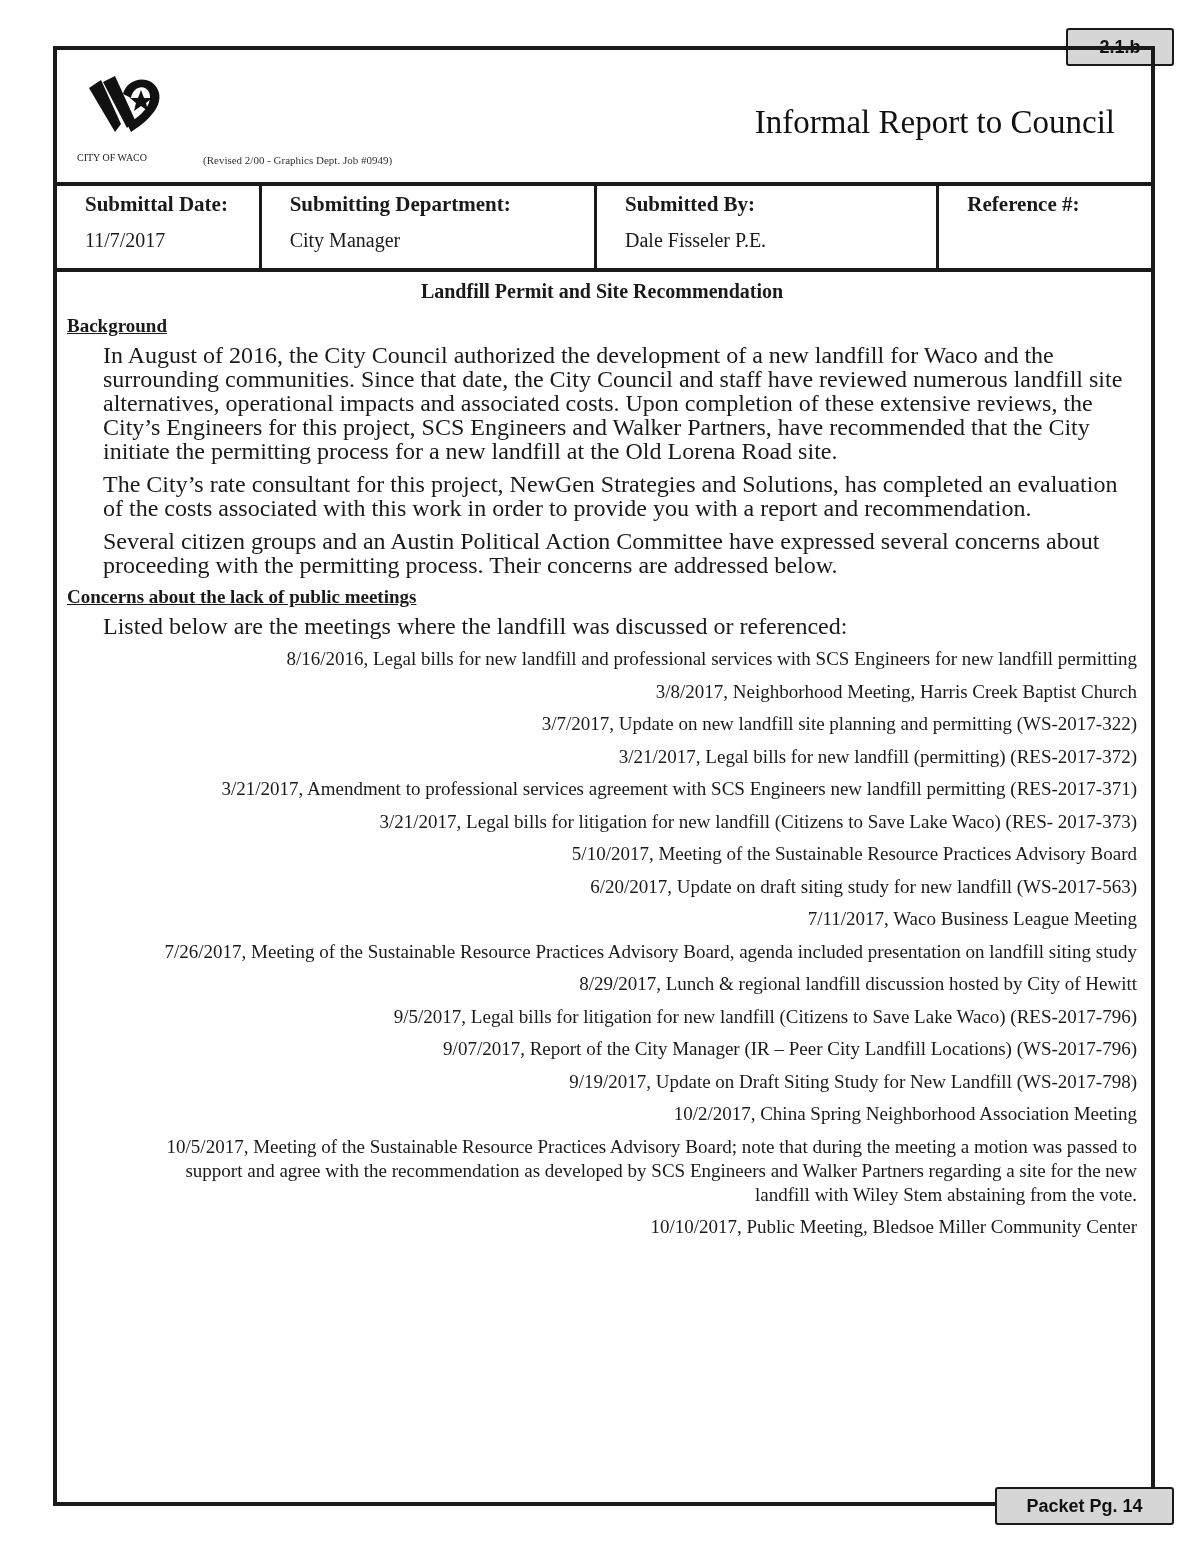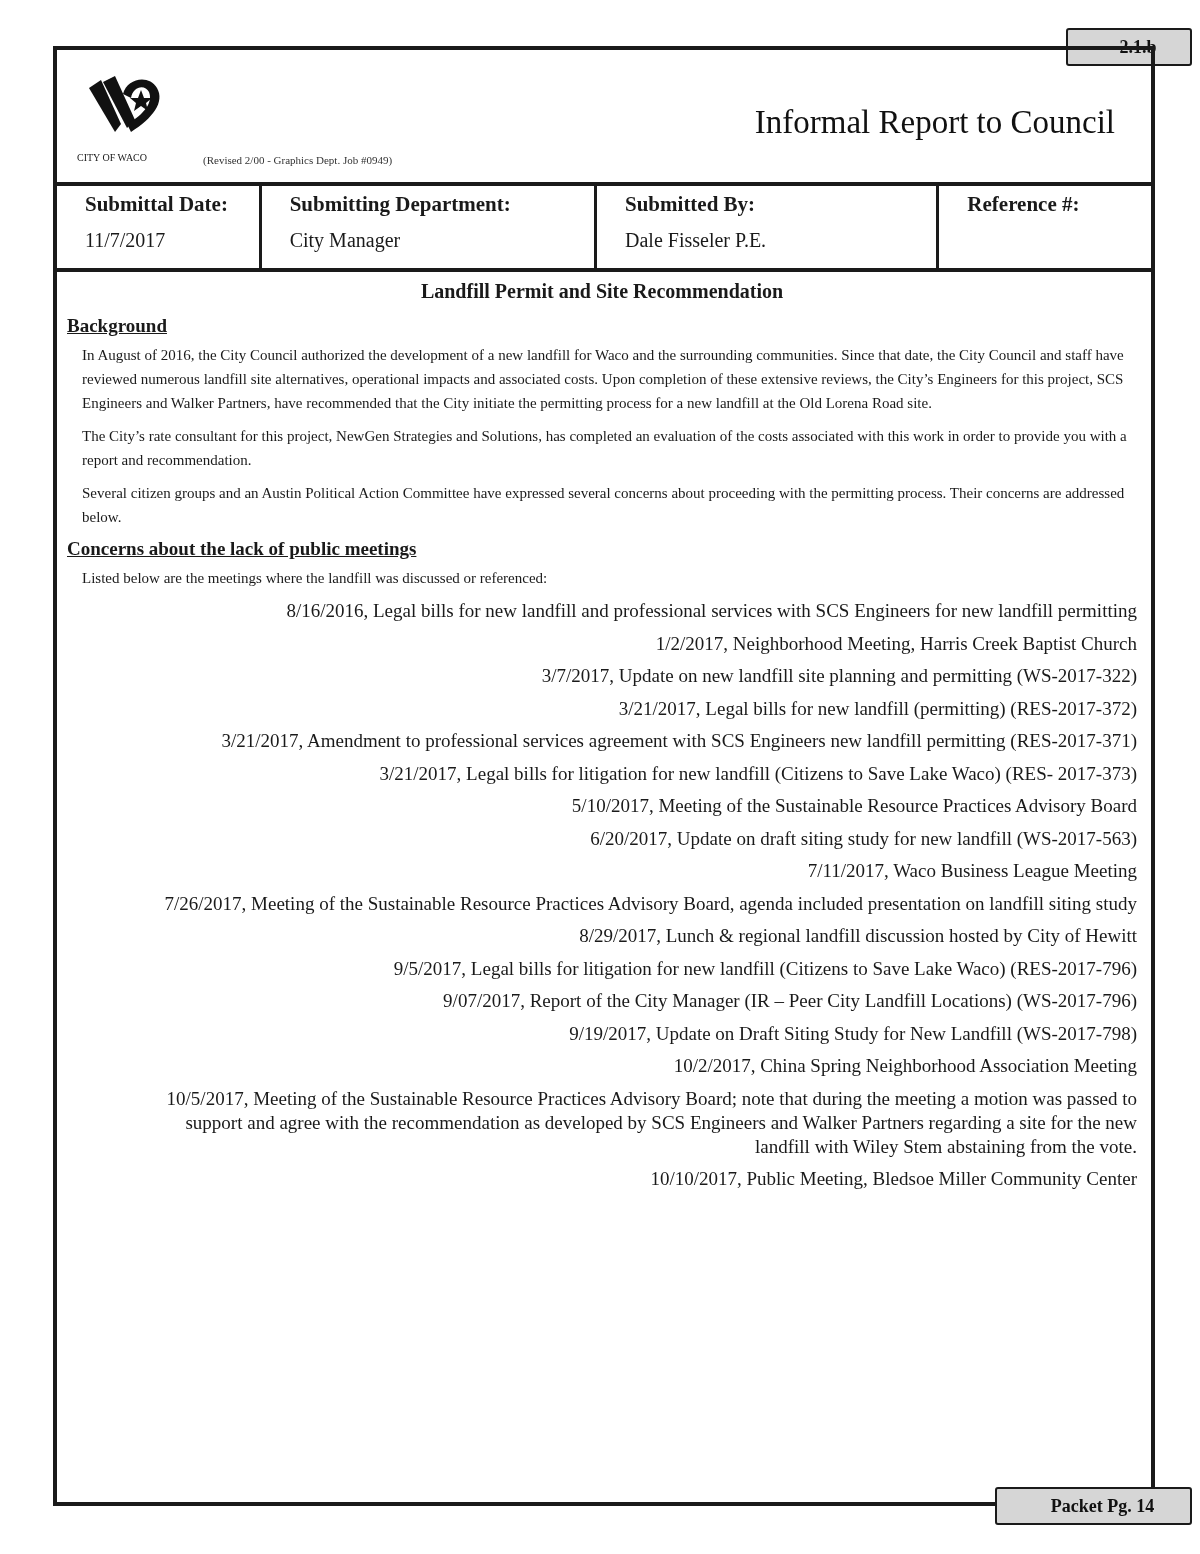--- a/index.html
+++ b/index.html
@@ -1,38 +1,38 @@
 <!DOCTYPE html>
 <html><head>
 <meta charset="utf-8">
 <style>
   html, body { margin: 0; padding: 0; background: #ffffff; }
   body { width: 1200px; height: 1554px; position: relative; overflow: hidden; font-family: "Liberation Serif", serif; color: #1a1a1a; }
   .frame { position: absolute; left: 53px; top: 46px; width: 1094px; height: 1452px; border: 4px solid #1a1a1a; box-sizing: content-box; }
-  .tab { position: absolute; background: #d6d6d6; border: 2px solid #1a1a1a; border-radius: 3px; font-family: Liberation Serif, serif; font-weight: bold; color: #111; display: flex; align-items: center; justify-content: center; padding-left: 18px; }
+  .tab { position: absolute; background: #d6d6d6; border: 2px solid #1a1a1a; border-radius: 3px; font-family: Liberation Sans, sans-serif; font-weight: bold; color: #111; display: flex; align-items: center; justify-content: center; }
   .tab-top { left: 1066px; top: 28px; width: 104px; height: 34px; font-size: 18px; }
   .tab-bottom { left: 995px; top: 1487px; width: 175px; height: 34px; font-size: 18px; }
 
   .header { position: absolute; left: 57px; top: 50px; width: 1094px; height: 132px; }
   .logo { position: absolute; left: 20px; top: 22px; width: 120px; height: 90px; }
   .logo svg { position: absolute; left: 10px; top: 0; }
   .logo-text { position: absolute; left: 0; top: 80px; font-size: 10px; font-weight: normal; letter-spacing: 0px; font-family: "Liberation Serif", serif; }
   .revised { position: absolute; left: 146px; top: 104px; font-size: 11px; color: #333; }
   .report-title { position: absolute; right: 36px; top: 54px; font-size: 33px; font-family: "Liberation Serif", serif; color: #111; }
 
   .info-row { position: absolute; left: 57px; top: 182px; width: 1094px; height: 82px; border-top: 4px solid #1a1a1a; border-bottom: 4px solid #1a1a1a; display: flex; }
   .info-cell { position: relative; border-right: 3px solid #1a1a1a; padding: 6px 28px; box-sizing: border-box; }
   .info-cell:last-child { border-right: none; }
   .info-label { font-size: 21px; font-weight: bold; margin-top: 0px; }
   .info-value { font-size: 20px; margin-top: 12px; }
 
   .content { position: absolute; left: 67px; top: 280px; width: 1070px; }
   .doc-title { text-align: center; font-weight: bold; font-size: 20px; margin: 0 0 12px 0; }
   .section-heading { font-weight: bold; font-size: 19px; text-decoration: underline; margin: 2px 0 6px 0; }
-  .para { font-size: 15px; line-height: 24px; margin: 0 0 9px 15px; }
+  .para { font-size: 24px; line-height: 24px; margin: 0 0 9px 36px; }
   .meetings { margin: 8px 0 0 71px; padding: 0; list-style: none; }
   .meetings li { font-size: 19px; line-height: 24px; margin-bottom: 8.5px; text-align: right; }
 </style>
 </head>
 <body>
 
 <div class="tab tab-top">
   <span>2.1.b</span>
 </div>
 
@@ -80,21 +80,21 @@
   <div class="section-heading">Background</div>
   <p class="para">In August of 2016, the City Council authorized the development of a new landfill for Waco and the surrounding communities. Since that date, the City Council and staff have reviewed numerous landfill site alternatives, operational impacts and associated costs. Upon completion of these extensive reviews, the City’s Engineers for this project, SCS Engineers and Walker Partners, have recommended that the City initiate the permitting process for a new landfill at the Old Lorena Road site.</p>
   <p class="para">The City’s rate consultant for this project, NewGen Strategies and Solutions, has completed an evaluation of the costs associated with this work in order to provide you with a report and recommendation.</p>
   <p class="para">Several citizen groups and an Austin Political Action Committee have expressed several concerns about proceeding with the permitting process.  Their concerns are addressed below.</p>
 
   <div class="section-heading" style="margin-top:6px;">Concerns about the lack of public meetings</div>
   <p class="para">Listed below are the meetings where the landfill was discussed or referenced:</p>
 
   <ul class="meetings">
     <li>8/16/2016, Legal bills for new landfill and professional services with SCS Engineers for new landfill permitting</li>
-    <li>1/2/2017, Neighborhood Meeting, Harris Creek Baptist Church</li>
+    <li>3/8/2017, Neighborhood Meeting, Harris Creek Baptist Church</li>
     <li>3/7/2017, Update on new landfill site planning and permitting (WS-2017-322)</li>
     <li>3/21/2017, Legal bills for new landfill (permitting) (RES-2017-372)</li>
     <li>3/21/2017, Amendment to professional services agreement with SCS Engineers new landfill permitting (RES-2017-371)</li>
     <li>3/21/2017, Legal bills for litigation for new landfill (Citizens to Save Lake Waco) (RES- 2017-373)</li>
     <li>5/10/2017, Meeting of the Sustainable Resource Practices Advisory Board</li>
     <li>6/20/2017, Update on draft siting study for new landfill (WS-2017-563)</li>
     <li>7/11/2017, Waco Business League Meeting</li>
     <li>7/26/2017, Meeting of the Sustainable Resource Practices Advisory Board, agenda included presentation on landfill siting study</li>
     <li>8/29/2017, Lunch &amp; regional landfill discussion hosted by City of Hewitt</li>
     <li>9/5/2017, Legal bills for litigation for new landfill (Citizens to Save Lake Waco) (RES-2017-796)</li>

